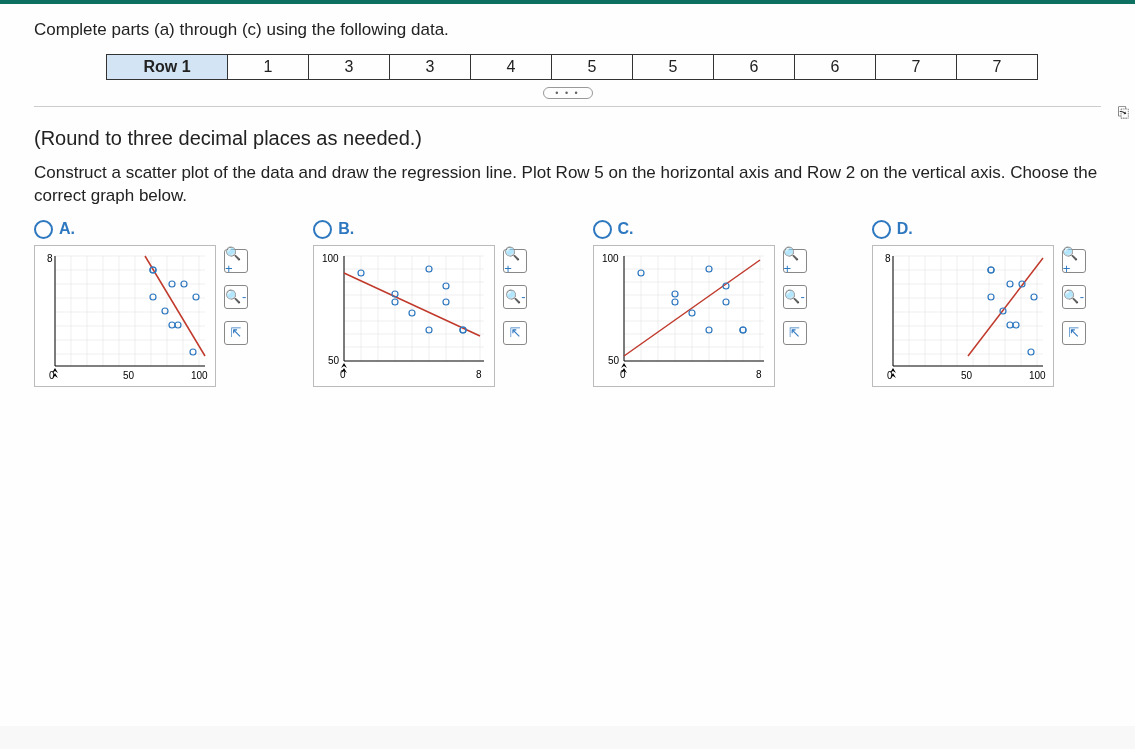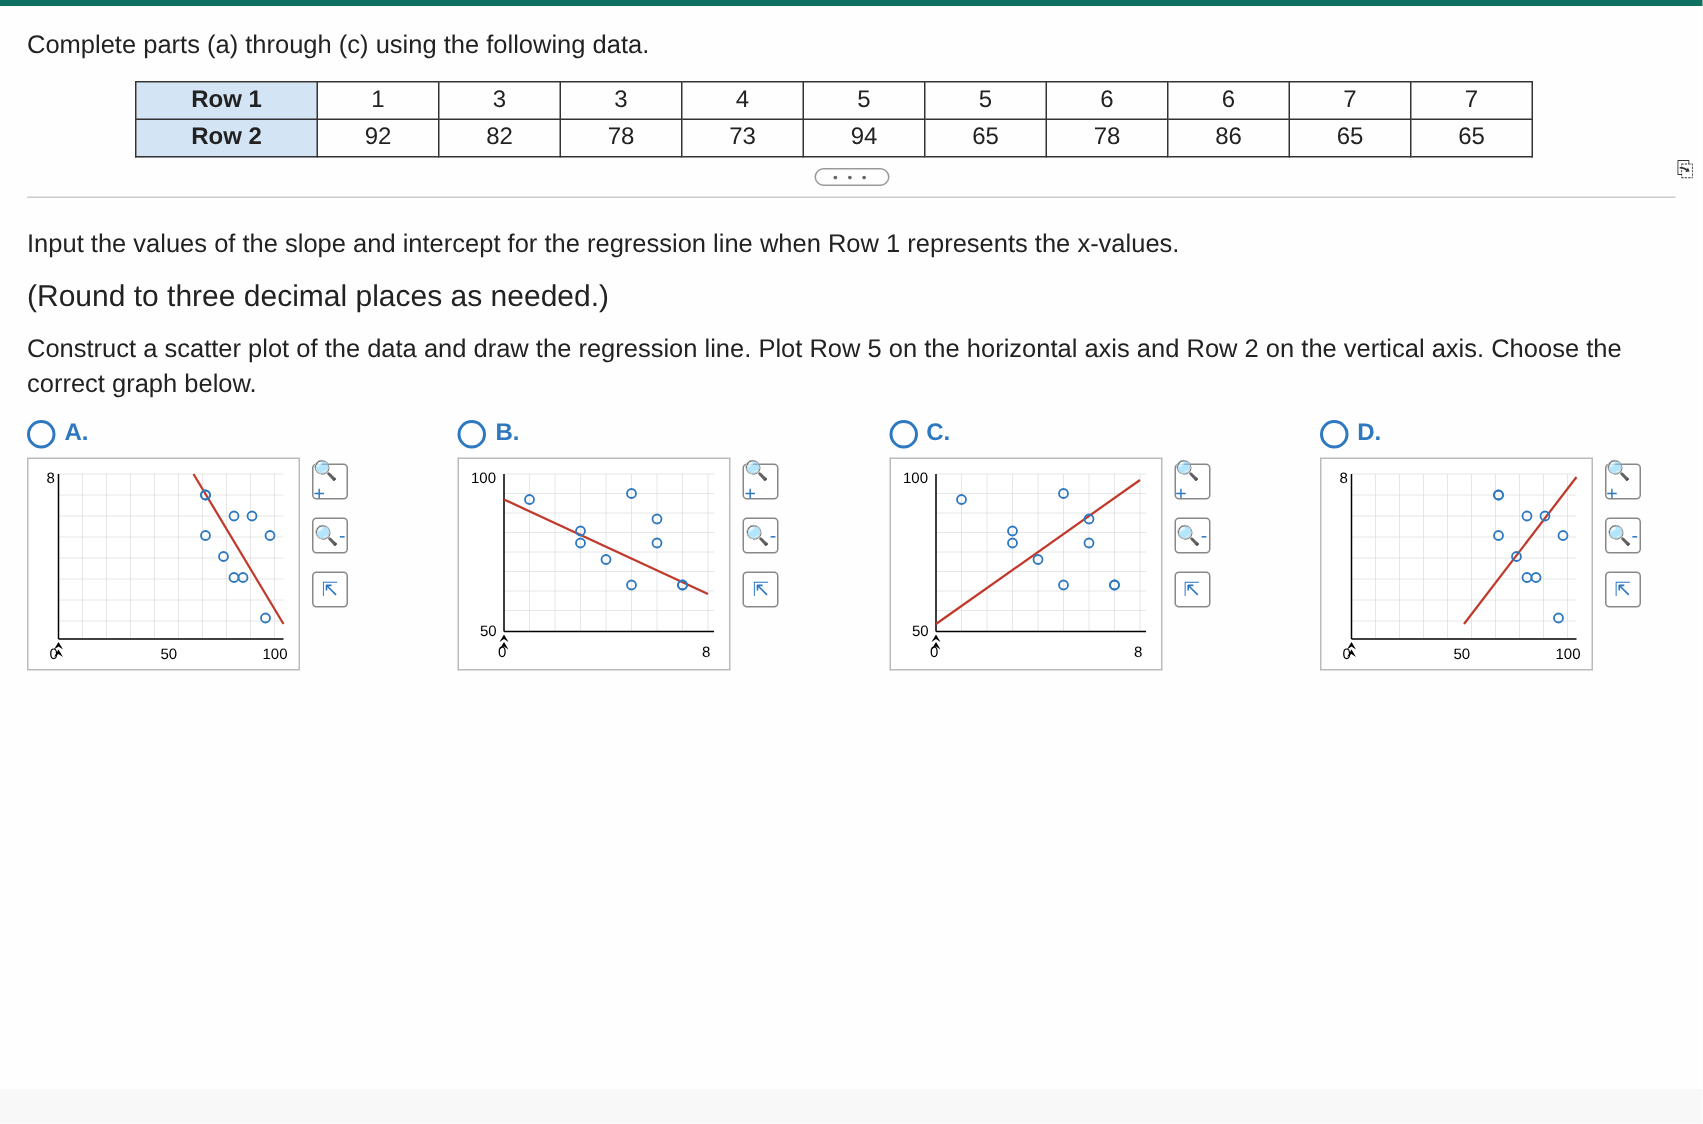--- a/index.html
+++ b/index.html
@@ -1,16 +1,16 @@
 <!DOCTYPE html>
 <html><head>
 <meta charset="utf-8">
 <style>
 body{margin:0;padding:0;font-family:Arial,sans-serif;font-size:16px;color:#222;background:#f8f8f8}
-.page{width:1135px;height:726px;background:#fefefe;box-sizing:border-box;padding:16px 18px;position:relative;border-top:4px solid #0d7060}
+.page{width:1135px;height:726px;background:#fefefe;box-sizing:border-box;padding:16px 34px;position:relative;border-top:4px solid #0d7060}
 .instr{font-size:17px;margin-bottom:14px}
 .datatable{border-collapse:collapse;margin-left:72px;margin-bottom:2px}
 .datatable td,.datatable th{border:1px solid #333;padding:3px 0;text-align:center;font-size:16px;width:80px}
 .datatable th{background:#d3e5f5;font-weight:bold;width:120px}
 .copy-icon{position:absolute;top:100px;right:6px;font-size:14px;color:#333;cursor:pointer}
 .divider{border:none;border-top:1px solid #ccc;margin:26px 0 8px 0}
 .ellipsis{text-align:center;margin:-18px auto 18px auto;width:44px;border:1px solid #999;border-radius:8px;font-size:9px;color:#666;letter-spacing:2px;padding:0 2px;background:#fefefe;cursor:pointer;position:relative;top:-10px}
 .qtext{font-size:17px;line-height:1.35;margin:12px 0}
 .eqline{font-size:17px;margin:10px 0 2px 0}
 .yhat{position:relative}
@@ -43,41 +43,27 @@
           <td>3</td>
           <td>3</td>
           <td>4</td>
           <td>5</td>
           <td>5</td>
           <td>6</td>
           <td>6</td>
           <td>7</td>
           <td>7</td>
 </tr>
-<tr>
-<th>Row 2</th>
-<td>92</td>
-          <td>82</td>
-          <td>78</td>
-          <td>73</td>
-          <td>94</td>
-          <td>65</td>
-          <td>78</td>
-          <td>86</td>
-          <td>65</td>
-          <td>65</td>
-</tr>
 </tbody>
     </table>
 <span class="copy-icon">⎘</span>
 
 <hr class="divider">
 <div class="ellipsis">• • •</div>
 
-<div class="qtext">Input the values of the slope and intercept for the regression line when Row 1 represents the x-values.</div>
 
 <div class="small">(Round to three decimal places as needed.)</div>
 
 <div class="qtext">Construct a scatter plot of the data and draw the regression line. Plot Row 5 on the horizontal axis and Row 2 on the vertical axis. Choose the correct graph below.</div>
 
 <div class="choices">
 <div class="choice">
 <div class="optrow">
           <span class="radio"></span>
           <span class="optlabel">A.</span>

